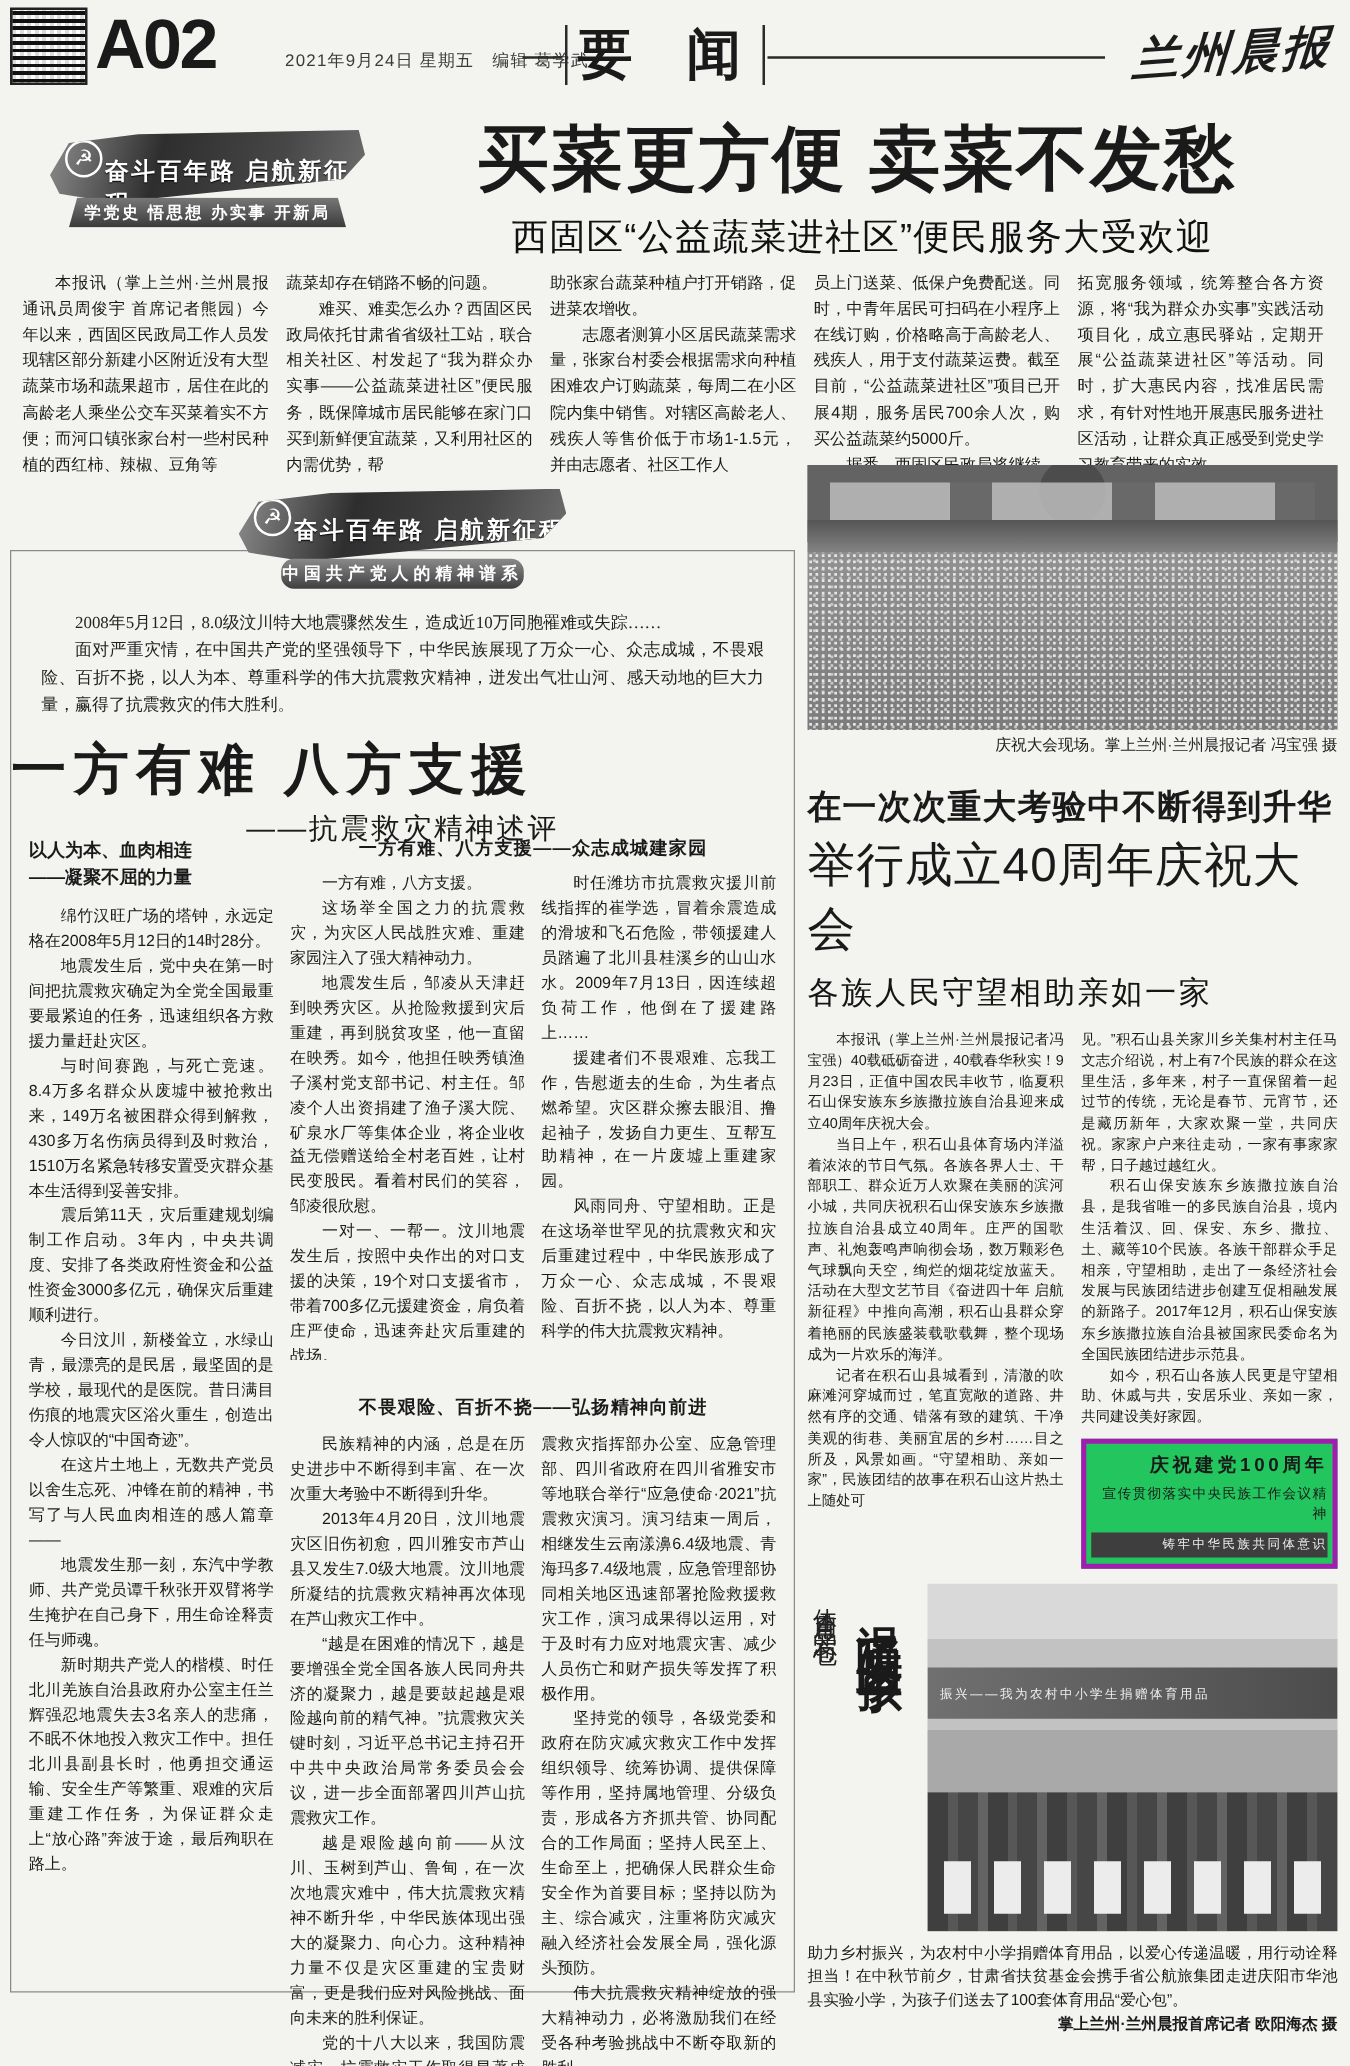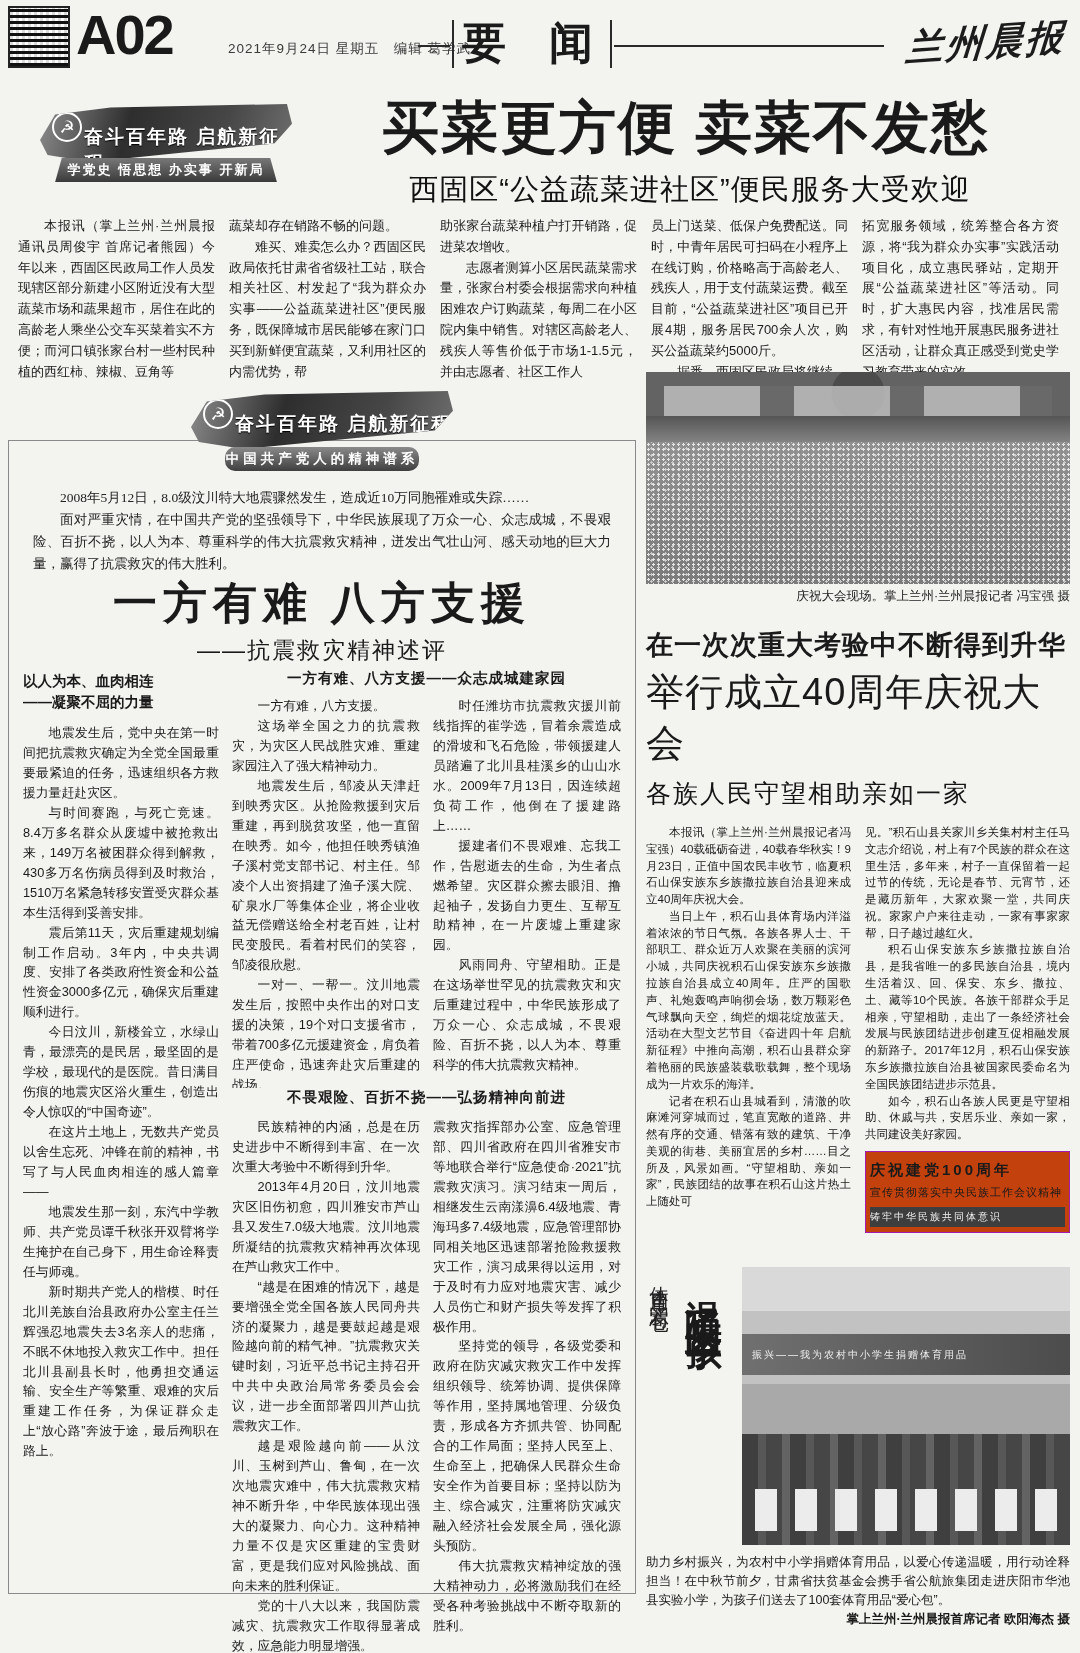--- a/index.html
+++ b/index.html
@@ -49,29 +49,29 @@
   .t-subhead{position:absolute;left:296px;top:74px;width:752px;text-align:center;
              font-size:29px;letter-spacing:1px;color:#111;}
   #top-body{position:absolute;left:0;top:120px;width:1044px;display:flex;gap:14px;}
   #top-body .tcol{width:197px;height:168px;overflow:hidden;font-size:13px;line-height:1.6;}
 
   
   #feature{position:absolute;left:8px;top:440px;width:626px;height:1152px;border:1px solid #8a8a8a;}
   #feat-banner{position:absolute;left:50%;top:-50px;transform:translateX(-50%);width:262px;}
   .intro{margin:46px 24px 0;font-family:"Liberation Serif","DejaVu Serif",serif;
          font-size:13.5px;line-height:1.62;color:#222;}
-  .f-headline{text-align:center;font-size:44px;font-weight:bold;letter-spacing:6px;}
+  .f-headline{margin-top:12px;text-align:left;font-size:44px;font-weight:bold;letter-spacing:6px;}
   .f-subtitle{margin-top:2px;text-align:center;font-size:23px;letter-spacing:2px;}
   #f-cols{position:absolute;left:14px;right:14px;top:228px;bottom:8px;display:flex;gap:13px;}
   .fcol{font-size:12.8px;line-height:1.56;}
   #f-col1{width:196px;height:100%;overflow:hidden;}
   #f-right{flex:1;display:flex;flex-direction:column;}
   .f-subhead{font-weight:bold;font-size:14.5px;line-height:1.45;white-space:pre-line;margin:2px 0 10px;}
   .f-span-head{font-weight:bold;font-size:14.5px;text-align:center;letter-spacing:1px;margin:0 0 8px;}
-  .f-span-head2{font-weight:bold;font-size:14.5px;text-align:center;letter-spacing:1px;margin:0 0 10px;}
+  .f-span-head2{font-weight:bold;font-size:14.5px;text-align:center;letter-spacing:1px;margin:28px 0 10px;}
   .f-row{display:flex;gap:13px;}
   .f-row .half{flex:1;overflow:hidden;}
   #f-rowA{height:392px;}
   #f-rowB{flex:1;}
 
   
   #rcol{position:absolute;left:646px;top:372px;width:424px;height:1281px;}
   .photo-crowd{position:relative;width:424px;height:212px;overflow:hidden;
       background:
         radial-gradient(circle at 50% 10%, #4c4c4c 0 26px, transparent 27px),
@@ -85,21 +85,21 @@
       background:repeating-linear-gradient(90deg,#bdbdbd 0 96px,#6a6a6a 96px 130px);opacity:.85;}
   .stage{position:absolute;top:44px;left:0;right:0;height:26px;
       background:linear-gradient(180deg,#555,#838383);}
   .pcap{margin-top:4px;text-align:right;font-size:12.5px;color:#222;}
   .c-kicker{margin-top:22px;font-size:27px;font-weight:bold;letter-spacing:1px;}
   .c-headline{margin-top:4px;font-size:38px;font-weight:normal;letter-spacing:1px;}
   .c-subhead{margin-top:8px;font-size:25px;letter-spacing:2px;color:#151515;}
   #c-body{margin-top:14px;display:flex;gap:14px;}
   .ccol{width:205px;font-size:11.5px;line-height:1.46;}
   #c-col1{height:470px;overflow:hidden;}
-  .promo{margin-top:8px;border:1px solid #a21caf;text-align:left;padding:7px 4px 5px;background:#c2410c;}
+  .promo{margin-top:8px;border:4px solid #a21caf;text-align:right;padding:7px 4px 5px;background:#22c55e;}
   .promo-l1{font-size:15px;font-weight:bold;letter-spacing:3px;text-indent:0;}
   .promo-l2{font-size:11px;margin-top:4px;text-indent:0;letter-spacing:1px;font-family:Liberation Mono, monospace;}
   .promo-strip{margin-top:6px;background:#3e3e3e;color:#eee;font-size:10px;letter-spacing:2px;padding:3px 0;}
 
   
   #donate{position:absolute;left:0;top:895px;width:424px;}
   #don-row{display:flex;height:278px;}
   .vtitles{width:96px;display:flex;justify-content:flex-start;gap:6px;padding-top:4px;}
   .vsub{writing-mode:vertical-rl;font-size:19px;letter-spacing:4px;color:#222;}
   .vmain{writing-mode:vertical-rl;font-size:37px;font-weight:bold;letter-spacing:6px;}
@@ -176,20 +176,21 @@
         <p>2008年5月12日，8.0级汶川特大地震骤然发生，造成近10万同胞罹难或失踪……</p>
         <p>面对严重灾情，在中国共产党的坚强领导下，中华民族展现了万众一心、众志成城，不畏艰险、百折不挠，以人为本、尊重科学的伟大抗震救灾精神，迸发出气壮山河、感天动地的巨大力量，赢得了抗震救灾的伟大胜利。</p>
       </div>
     <div class="f-headline">一方有难 八方支援</div>
     <div class="f-subtitle">——抗震救灾精神述评</div>
     <div id="f-cols">
       <div id="f-col1" class="fcol">
         <div class="f-subhead">以人为本、血肉相连
 ——凝聚不屈的力量</div>
         <div class="jtxt">
+            <p>绵竹汉旺广场的塔钟，永远定格在2008年5月12日的14时28分。</p>
             <p>地震发生后，党中央在第一时间把抗震救灾确定为全党全国最重要最紧迫的任务，迅速组织各方救援力量赶赴灾区。</p>
             <p>与时间赛跑，与死亡竞速。8.4万多名群众从废墟中被抢救出来，149万名被困群众得到解救，430多万名伤病员得到及时救治，1510万名紧急转移安置受灾群众基本生活得到妥善安排。</p>
             <p>震后第11天，灾后重建规划编制工作启动。3年内，中央共调度、安排了各类政府性资金和公益性资金3000多亿元，确保灾后重建顺利进行。</p>
             <p>今日汶川，新楼耸立，水绿山青，最漂亮的是民居，最坚固的是学校，最现代的是医院。昔日满目伤痕的地震灾区浴火重生，创造出令人惊叹的“中国奇迹”。</p>
             <p>在这片土地上，无数共产党员以舍生忘死、冲锋在前的精神，书写了与人民血肉相连的感人篇章——</p>
             <p>地震发生那一刻，东汽中学教师、共产党员谭千秋张开双臂将学生掩护在自己身下，用生命诠释责任与师魂。</p>
             <p>新时期共产党人的楷模、时任北川羌族自治县政府办公室主任兰辉强忍地震失去3名亲人的悲痛，不眠不休地投入救灾工作中。担任北川县副县长时，他勇担交通运输、安全生产等繁重、艰难的灾后重建工作任务，为保证群众走上“放心路”奔波于途，最后殉职在路上。</p>
           </div>
       </div>
       <div id="f-right">

